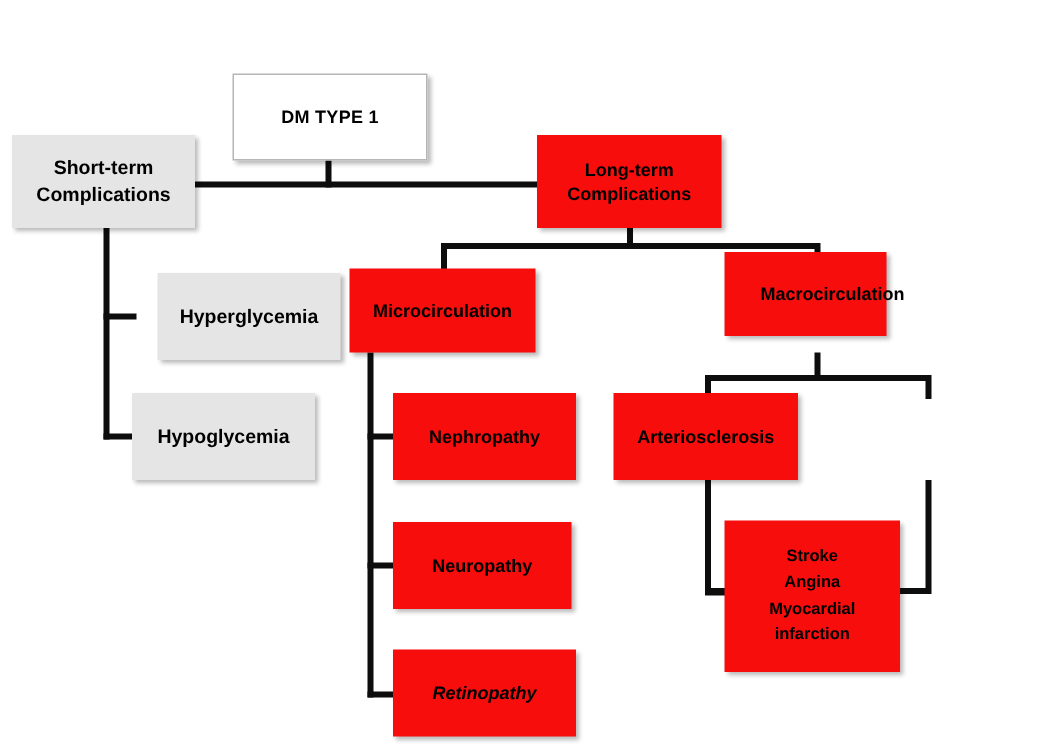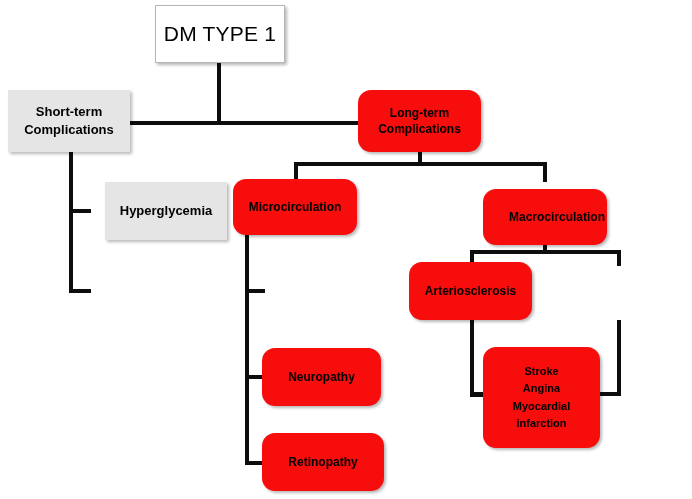--- a/index.html
+++ b/index.html
@@ -25,26 +25,27 @@
     color: #000000;
     line-height: 1.35;
     box-sizing: border-box;
     z-index: 3;
     box-shadow: 2px 2px 3px rgba(0,0,0,0.28);
   }
   .node .label { display: block; width: 100%; padding: 0 4px; }
   .node.root {
     background: #ffffff;
     border: 1px solid #b6b6b6;
-    font-size: 21px;
-    font-weight: normal;
+    font-size: 12px;
+    font-weight: bold;
     letter-spacing: 0.2px;
+    margin-top: 44px;
   }
   .node.green { background: #e5e5e5; }
-  .node.red   { background: #f80d0d; border-radius: 13px; }
+  .node.red   { background: #f80d0d; }
   .node.s13 { font-size: 13px; }
   .node.s12 { font-size: 12px; }
   .node.s11 { font-size: 11px; }
 
   .line {
     position: absolute;
     background: #0d0d0d;
     z-index: 1;
   }
   .line.h { height: 3px; }
@@ -98,35 +99,41 @@
     <span class="label">
       <span>Long-term</span><br>
       <span>Complications</span>
     </span>
   </div>
 
   <div class="node green s13" style="left:105px; top:182px; width:122px; height:58px;">
     <span class="label">Hyperglycemia</span>
   </div>
 
+  <div class="node green s13" style="left:88px; top:262px; width:122px; height:58px;">
+    <span class="label">Hypoglycemia</span>
+  </div>
 
   <div class="node red s12" style="left:233px; top:179px; width:124px; height:56px;">
     <span class="label">Microcirculation</span>
   </div>
 
-  <div class="node red s12" style="left:483px; top:189px; width:124px; height:56px;padding-left:24px;">
+  <div class="node red s12" style="left:483px; top:168px; width:108px; height:56px;padding-left:24px;">
     <span class="label">Macrocirculation</span>
   </div>
 
+  <div class="node red s12" style="left:262px; top:262px; width:122px; height:58px;">
+    <span class="label">Nephropathy</span>
+  </div>
 
   <div class="node red s12" style="left:262px; top:348px; width:119px; height:58px;">
     <span class="label">Neuropathy</span>
   </div>
 
-  <div class="node red s12" style="left:262px; top:433px; width:122px; height:58px;">
+  <div class="node red s12" style="left:262px; top:433px; width:122px; height:58px;font-style:italic;">
     <span class="label">Retinopathy</span>
   </div>
 
   <div class="node red s12" style="left:409px; top:262px; width:123px; height:58px;">
     <span class="label">Arteriosclerosis</span>
   </div>
 
 
   <div class="node red s11" style="left:483px; top:347px; width:117px; height:101px;">
     <span class="label" style="line-height:1.55;">

